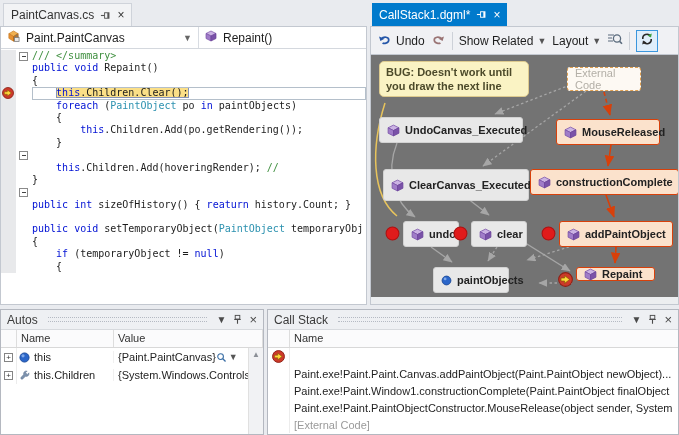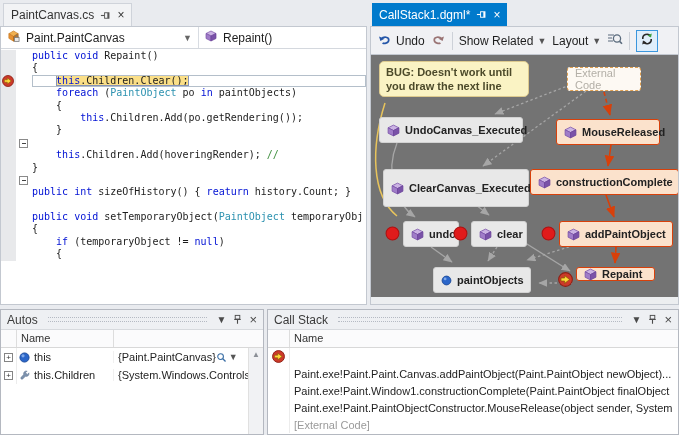--- a/index.html
+++ b/index.html
@@ -128,20 +128,27 @@
               <path d="M1 3.5 6 6v5L1 8.5Z" fill="#a07cc8" stroke="#7a52a8" stroke-width=".7"></path>
               <path d="M11 3.5 6 6v5l5-2.5Z" fill="#7a52a8" stroke="#6b449a" stroke-width=".7"></path>
             </svg>
         </span>
         <span>Repaint()</span>
       </div>
     </div>
     <div id="code">
         <div class="cl">
           <div class="g"></div>
+          <div class="o">
+            <span class="ob"></span>
+          </div>
+          <div class="lb"><span class="c">/// &lt;/summary&gt;</span></div>
+        </div>
+        <div class="cl">
+          <div class="g"></div>
           <div class="o"></div>
           <div class="lb"><span class="k">public</span><span class="p"> </span><span class="k">void</span><span class="p"> Repaint()</span></div>
         </div>
         <div class="cl">
           <div class="g"></div>
           <div class="o"></div>
           <div class="lb"><span class="p">{</span></div>
         </div>
         <div class="cl">
           <div class="g"><span><svg width="12" height="12" viewBox="0 0 14 14">
@@ -336,21 +343,21 @@
         <div class="node orange" style="left: 185px; top: 64px; width: 104px; height: 26px;">
           <span style="display: flex;">
             <svg width="13" height="13" viewBox="0 0 12 12">
               <path d="M6 1 11 3.5 6 6 1 3.5Z" fill="#cbb3e3" stroke="#7a52a8" stroke-width=".7"></path>
               <path d="M1 3.5 6 6v5L1 8.5Z" fill="#a07cc8" stroke="#7a52a8" stroke-width=".7"></path>
               <path d="M11 3.5 6 6v5l5-2.5Z" fill="#7a52a8" stroke="#6b449a" stroke-width=".7"></path>
             </svg>
           </span>
           <span>MouseReleased</span>
         </div>
-        <div class="node gray" style="left: 12px; top: 114px; width: 146px; height: 38px;">
+        <div class="node gray" style="left: 12px; top: 114px; width: 146px; height: 32px;">
           <span style="display: flex;">
             <svg width="13" height="13" viewBox="0 0 12 12">
               <path d="M6 1 11 3.5 6 6 1 3.5Z" fill="#cbb3e3" stroke="#7a52a8" stroke-width=".7"></path>
               <path d="M1 3.5 6 6v5L1 8.5Z" fill="#a07cc8" stroke="#7a52a8" stroke-width=".7"></path>
               <path d="M11 3.5 6 6v5l5-2.5Z" fill="#7a52a8" stroke="#6b449a" stroke-width=".7"></path>
             </svg>
           </span>
           <span>ClearCanvas_Executed</span>
         </div>
         <div class="node orange" style="left: 159px; top: 114px; width: 149px; height: 26px;">
@@ -395,21 +402,21 @@
               <path d="M6 1 11 3.5 6 6 1 3.5Z" fill="#cbb3e3" stroke="#7a52a8" stroke-width=".7"></path>
               <path d="M1 3.5 6 6v5L1 8.5Z" fill="#a07cc8" stroke="#7a52a8" stroke-width=".7"></path>
               <path d="M11 3.5 6 6v5l5-2.5Z" fill="#7a52a8" stroke="#6b449a" stroke-width=".7"></path>
             </svg>
           </span>
           <span>addPaintObject</span>
         </div>
         <div class="badge" style="left: 170px; top: 171px;"><svg width="15" height="15" viewBox="0 0 14 14">
             <circle cx="7" cy="7" r="6" fill="#e01b1b" stroke="#b01010"></circle>
           </svg></div>
-        <div class="node gray" style="left: 62px; top: 212px; width: 98px; height: 26px;">
+        <div class="node gray" style="left: 62px; top: 212px; width: 76px; height: 26px;">
           <span style="display: flex;">
             <svg width="11" height="11" viewBox="0 0 12 12">
               <circle cx="6" cy="6" r="4.8" fill="#2b66c9" stroke="#1c4a99"></circle>
               <circle cx="4.5" cy="4.3" r="1.5" fill="#7fa8e8"></circle>
             </svg>
           </span>
           <span>paintObjects</span>
         </div>
         <div class="node orange" style="left: 205px; top: 212px; width: 79px; height: 14px;">
           <span style="display: flex;">
@@ -439,20 +446,21 @@
       <svg width="11" height="11" viewBox="0 0 12 12">
           <rect x="3.5" y="1.5" width="5" height="4" fill="none" stroke="#4a4a4a"></rect>
           <path d="M2.5 6 h7 M6 6 v4.5" stroke="#4a4a4a" stroke-width="1.2" fill="none"></path>
         </svg>
     </span>
     <span class="ticon" style="font-size:13px">×</span>
   </div>
   <div class="hdr">
     <div class="hcell" style="width:16px"></div>
     <div class="hcell" style="width:97px">Name</div>
+    <div class="hcell" style="flex:1">Value</div>
   </div>
   <div class="rows" id="autos-rows">
       <div class="arow">
         <div class="agut">
           <span class="exp">+</span>
         </div>
         <div class="aname">
           <span style="display: flex;">
             <svg width="11" height="11" viewBox="0 0 12 12">
               <circle cx="6" cy="6" r="5" fill="#2b66c9" stroke="#1c4a99"></circle>

